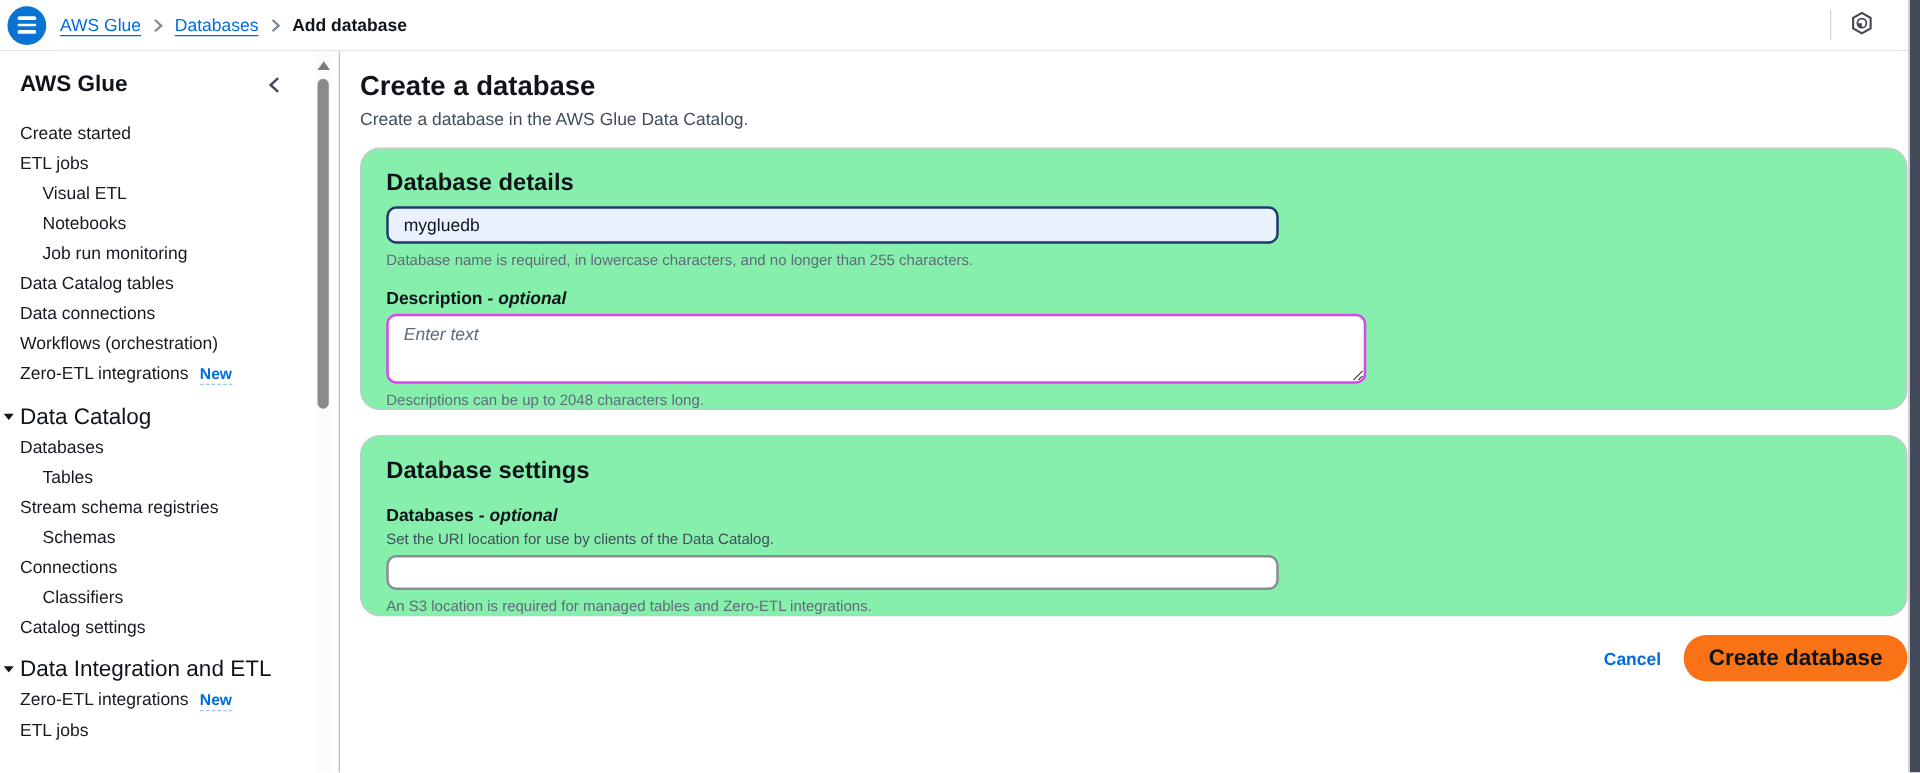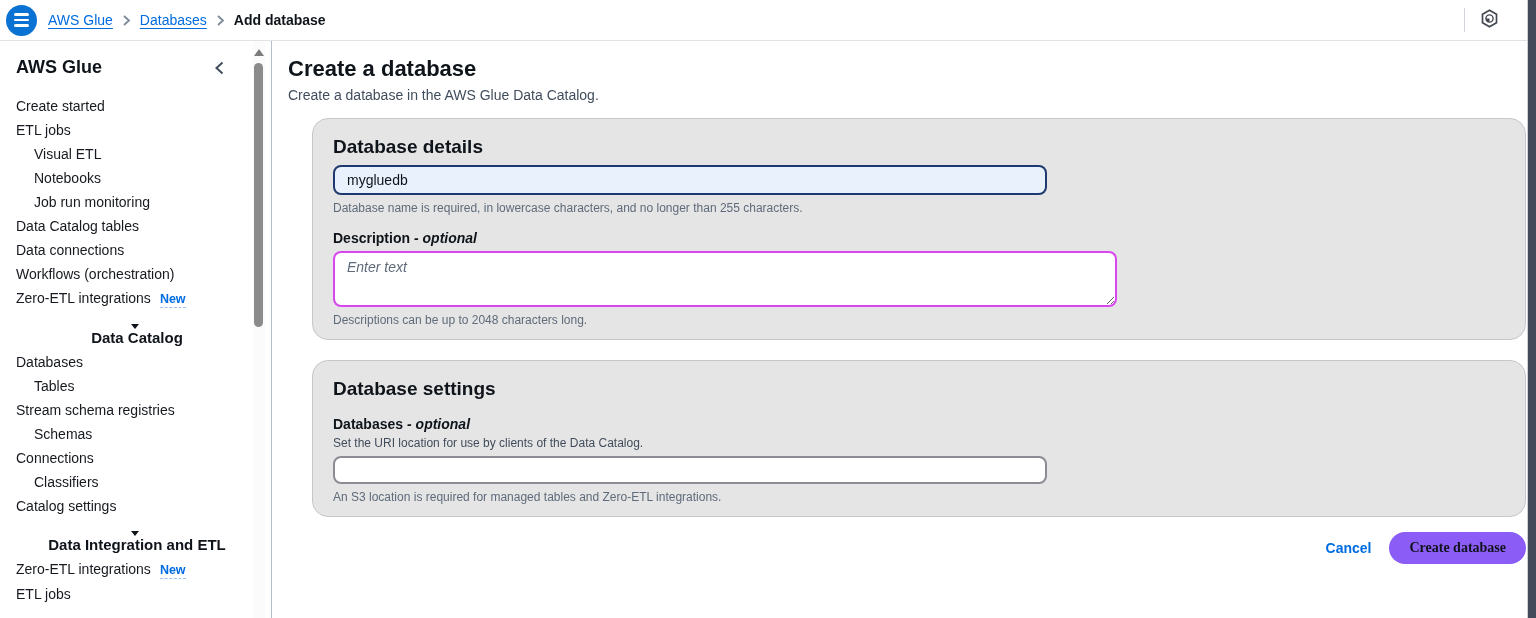--- a/index.html
+++ b/index.html
@@ -23,48 +23,48 @@
   .body-row { display:flex; height:577px; }
 
   
   .sidebar { width:272px; flex:none; position:relative; border-right:1px solid #b6bec9; background:#fff; padding-top:16px; overflow:hidden; }
   .sidebar-head { display:flex; align-items:center; padding:0 44px 0 16px; }
   .sidebar-title { font-size:18px; font-weight:700; color:#0f141a; flex:1; }
   .collapse-btn { background:none; border:none; cursor:pointer; display:flex; align-items:center; padding:2px; }
   .side-nav { margin-top:16px; padding-left:16px; font-size:14px; }
   .nav-item { display:block; padding:3px 0; line-height:18px; color:#16191f; text-decoration:none; cursor:pointer; }
   .nav-item.sub { padding-left:18px; }
-  .nav-section { display:flex; align-items:center; margin:10px 0 0 -13px; padding:3px 0; font-size:15px; font-weight:700; line-height:18px; cursor:pointer;flex-direction:column; }
+  .nav-section { display:flex; align-items:center; margin:10px 0 0 -13px; padding:3px 0; font-size:18px; font-weight:400; line-height:18px; cursor:pointer; }
   .tri-down { width:0; height:0; border-left:4px solid transparent; border-right:4px solid transparent; border-top:5px solid #0f141a; margin-right:5px; flex:none; }
   .badge-new { color:#006ce0; font-weight:700; font-size:12.5px; margin-left:9px; border-bottom:1px dashed #9ec3f0; padding-bottom:1px; }
   
   .side-scroll { position:absolute; top:0; right:6px; width:12px; height:100%; background:#fbfbfb; }
   .scroll-up { width:0; height:0; border-left:5px solid transparent; border-right:5px solid transparent; border-bottom:7px solid #7c7c7c; margin:8px auto 0; cursor:pointer; }
   .scroll-thumb { position:absolute; top:22px; left:1px; width:9px; height:264px; background:#8b8b8b; border-radius:5px; cursor:pointer; }
 
   
   .main { flex:1; padding:14px 10px 0 16px; background:#fff; overflow:hidden; }
   .page-title { font-size:22px; font-weight:700; color:#0f141a; line-height:27px; }
   .page-sub { font-size:14px; color:#414d5c; margin-top:4px; line-height:18px; }
-  .card { border:1px solid #c6c6cd; border-radius:16px; background:#e5e5e5; padding:16px 20px 12px;margin-left:24px; }
+  .card { border:1px solid #c6c6cd; border-radius:16px; background:#86efac; padding:16px 20px 0; }
   .card-details { margin-top:14px; }
   .card-settings { margin-top:20px; }
   .card-h { font-size:19px; font-weight:700; color:#0f141a; line-height:24px; }
   .field-label { font-size:14px; font-weight:700; color:#0f141a; line-height:18px; margin-top:14px; }
   .field-label em { font-style:italic; margin-left:4px; }
   .field-desc { font-size:12px; color:#414d5c; line-height:14px; margin-top:3px; }
   .constraint { font-size:12px; color:#5f6b7a; line-height:14px; margin-top:6px; }
   .text-input { display:block; width:714px; height:30px; margin-top:6px; border:2px solid #1f3a6e; background:#e9f1fc; border-radius:8px; padding:0 12px; font-size:14px; color:#0f141a; font-family:"Liberation Sans", sans-serif; outline:none; }
   .text-input.plain { border-color:#8c8c94; background:#fff; height:28px; }
   .text-area { display:block; width:784px; height:56px; margin-top:4px; border:2px solid #d946ef; border-radius:8px; padding:6px 12px; font-size:14px; color:#0f141a; font-family:"Liberation Sans", sans-serif; resize:vertical; outline:none; }
   .text-area::placeholder { font-style:italic; color:#5f6b7a; }
 
   .actions { display:flex; justify-content:flex-end; align-items:center; gap:18px; margin-top:15px; }
   .btn-link { background:none; border:none; color:#006ce0; font-size:14px; font-weight:700; cursor:pointer; font-family:"Liberation Sans", sans-serif; }
-  .btn-primary { background:#8b5cf6; border:none; border-radius:18px; padding:8px 20px; color:#0f141a; font-size:14px; font-weight:700; cursor:pointer; font-family:Liberation Serif, serif; }
+  .btn-primary { background:#f97316; border:none; border-radius:18px; padding:8px 20px; color:#0f141a; font-size:18px; font-weight:700; cursor:pointer; font-family:Liberation Sans, sans-serif; }
 
   
   .right-strip { position:absolute; top:0; right:0; width:9px; height:618px; background:#434b5a; border-left:1px solid #cfcfd6; }
 </style>
 </head>
 <body>
 
 <header class="topbar">
   <button class="menu-btn">
     <span class="menu-circle">

